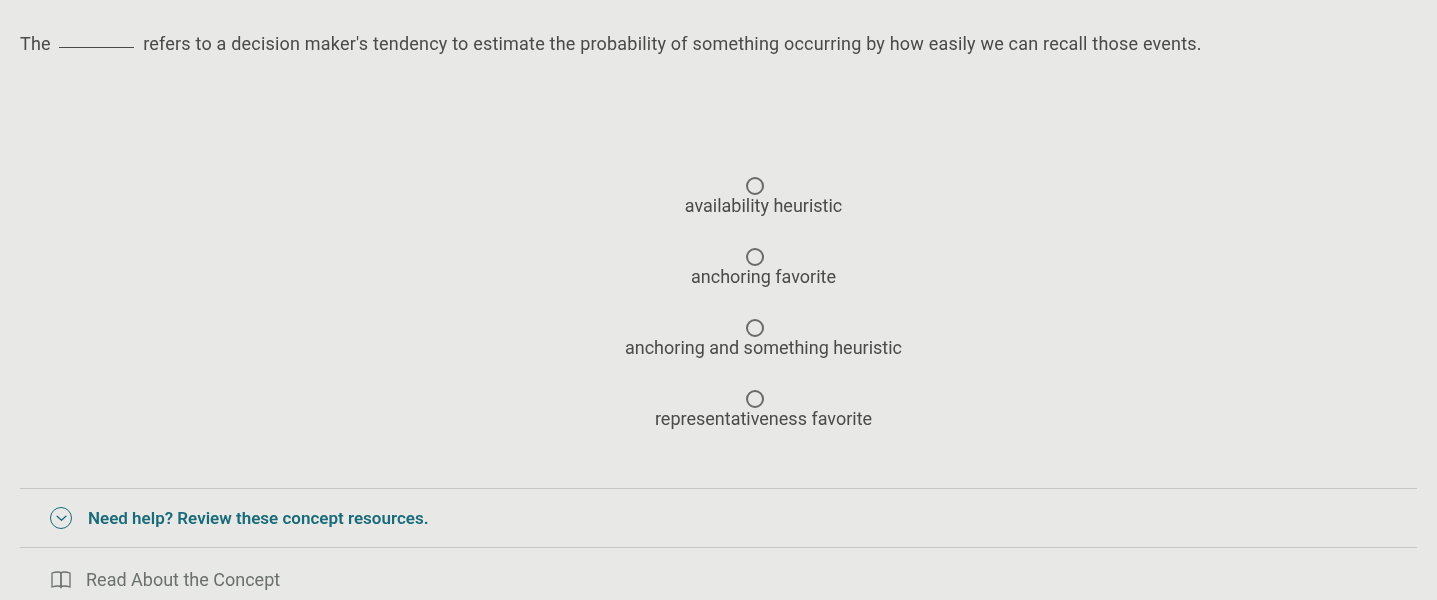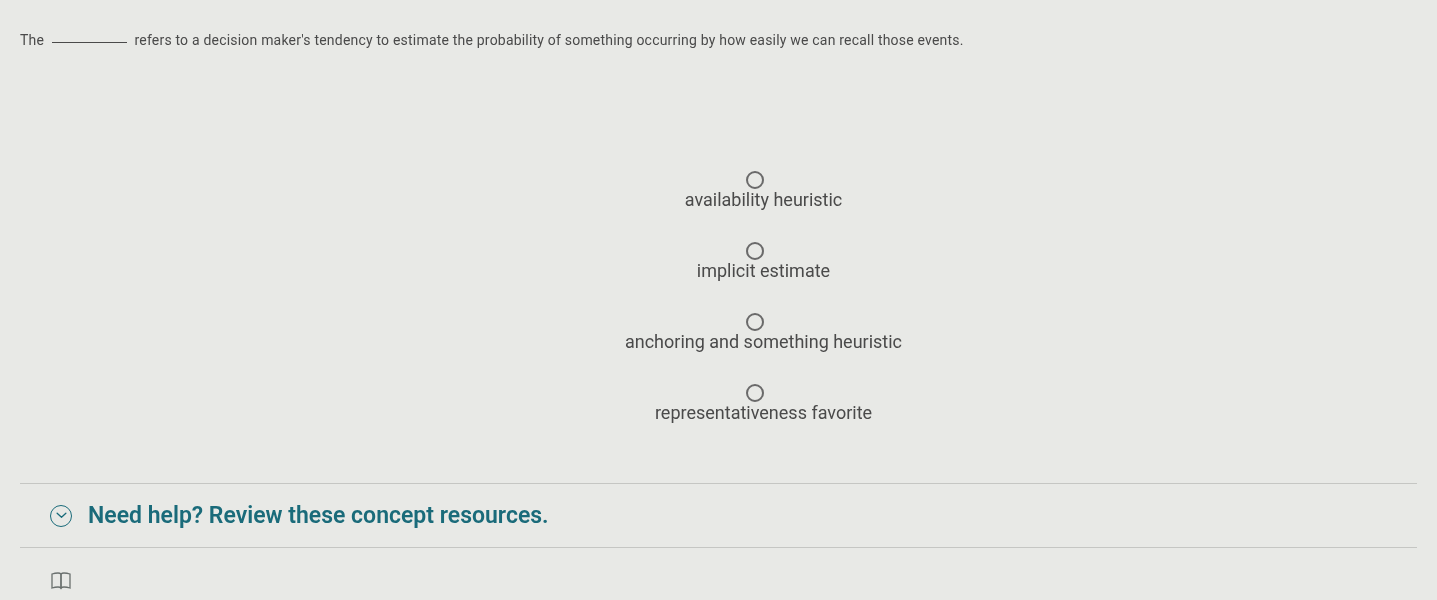--- a/index.html
+++ b/index.html
@@ -13,21 +13,21 @@
       width: 1437px;
       height: 600px;
       overflow: hidden;
       position: relative;
     }
     .question-container {
       padding: 30px 20px 0 20px;
     }
     .question-text {
       color: #4a4a4a;
-      font-size: 14px;
+      font-size: 18px;
       font-weight: 400;
       letter-spacing: 0.2px;
       line-height: 1.5;
     }
     .blank-line {
       display: inline-block;
       border-bottom: 1.5px solid #4a4a4a;
       width: 75px;
       margin: 0 4px;
       vertical-align: baseline;
@@ -80,21 +80,21 @@
       margin-right: 16px;
       flex-shrink: 0;
       position: relative;
     }
     .expand-icon svg {
       width: 11px;
       height: 7px;
     }
     .help-text {
       color: #1a6b7a;
-      font-size: 23px;
+      font-size: 17px;
       font-weight: 600;
     }
     .read-section {
       position: absolute;
       left: 20px;
       right: 20px;
       bottom: 0;
       padding: 14px 30px 10px 30px;
       display: flex;
       align-items: center;
@@ -121,21 +121,21 @@
     <span>refers to a decision maker's tendency to estimate the probability of something occurring by how easily we can recall those events.</span>
   </div>
 
   <div class="options-container">
     <div class="option">
       <div class="radio-circle"></div>
       <span class="option-label">availability heuristic</span>
     </div>
     <div class="option">
       <div class="radio-circle"></div>
-      <span class="option-label">implicit estimate</span>
+      <span class="option-label">anchoring favorite</span>
     </div>
     <div class="option">
       <div class="radio-circle"></div>
       <span class="option-label">anchoring and something heuristic</span>
     </div>
     <div class="option">
       <div class="radio-circle"></div>
       <span class="option-label">representativeness favorite</span>
     </div>
   </div>
@@ -150,13 +150,14 @@
   <span class="help-text">Need help? Review these concept resources.</span>
 </div>
 
 <div class="read-section">
   <div class="book-icon">
     <svg viewBox="0 0 22 18" fill="none">
       <path d="M2 2 C2 2 5 1 8 1 C10 1 11 2 11 2 L11 16 C11 16 10 15 8 15 C5 15 2 16 2 16 Z" stroke="#6a706e" stroke-width="1.3" fill="none"></path>
       <path d="M20 2 C20 2 17 1 14 1 C12 1 11 2 11 2 L11 16 C11 16 12 15 14 15 C17 15 20 16 20 16 Z" stroke="#6a706e" stroke-width="1.3" fill="none"></path>
     </svg>
   </div>
+  <span class="read-text">Read About the Concept</span>
 </div>
 
 </body></html>

